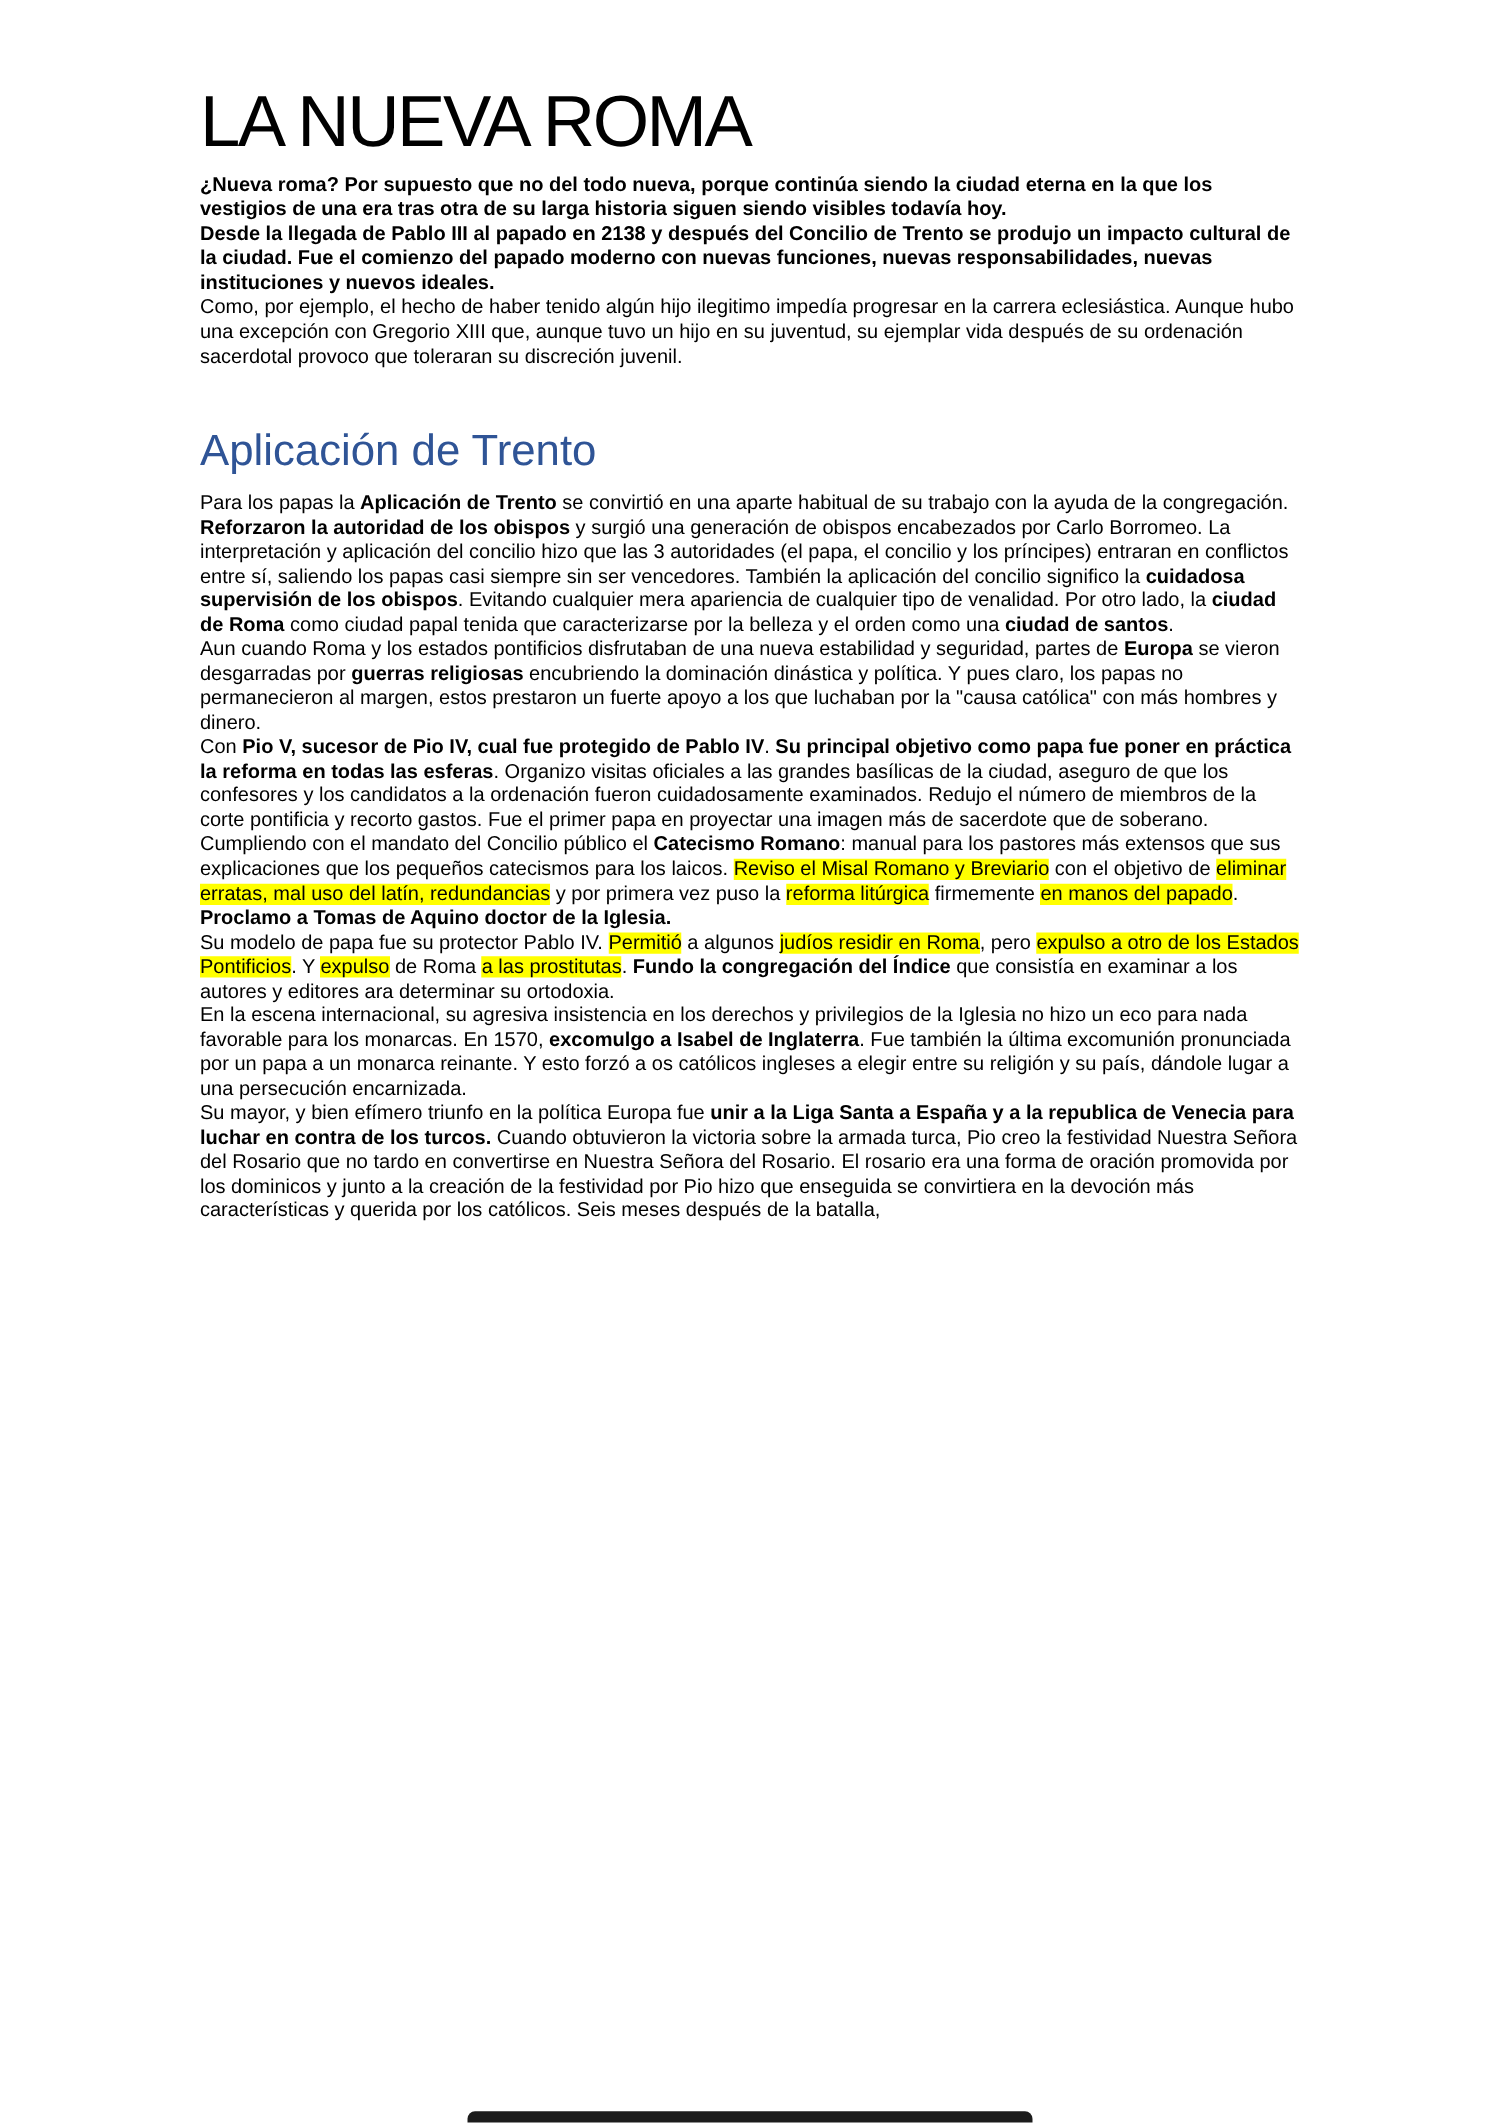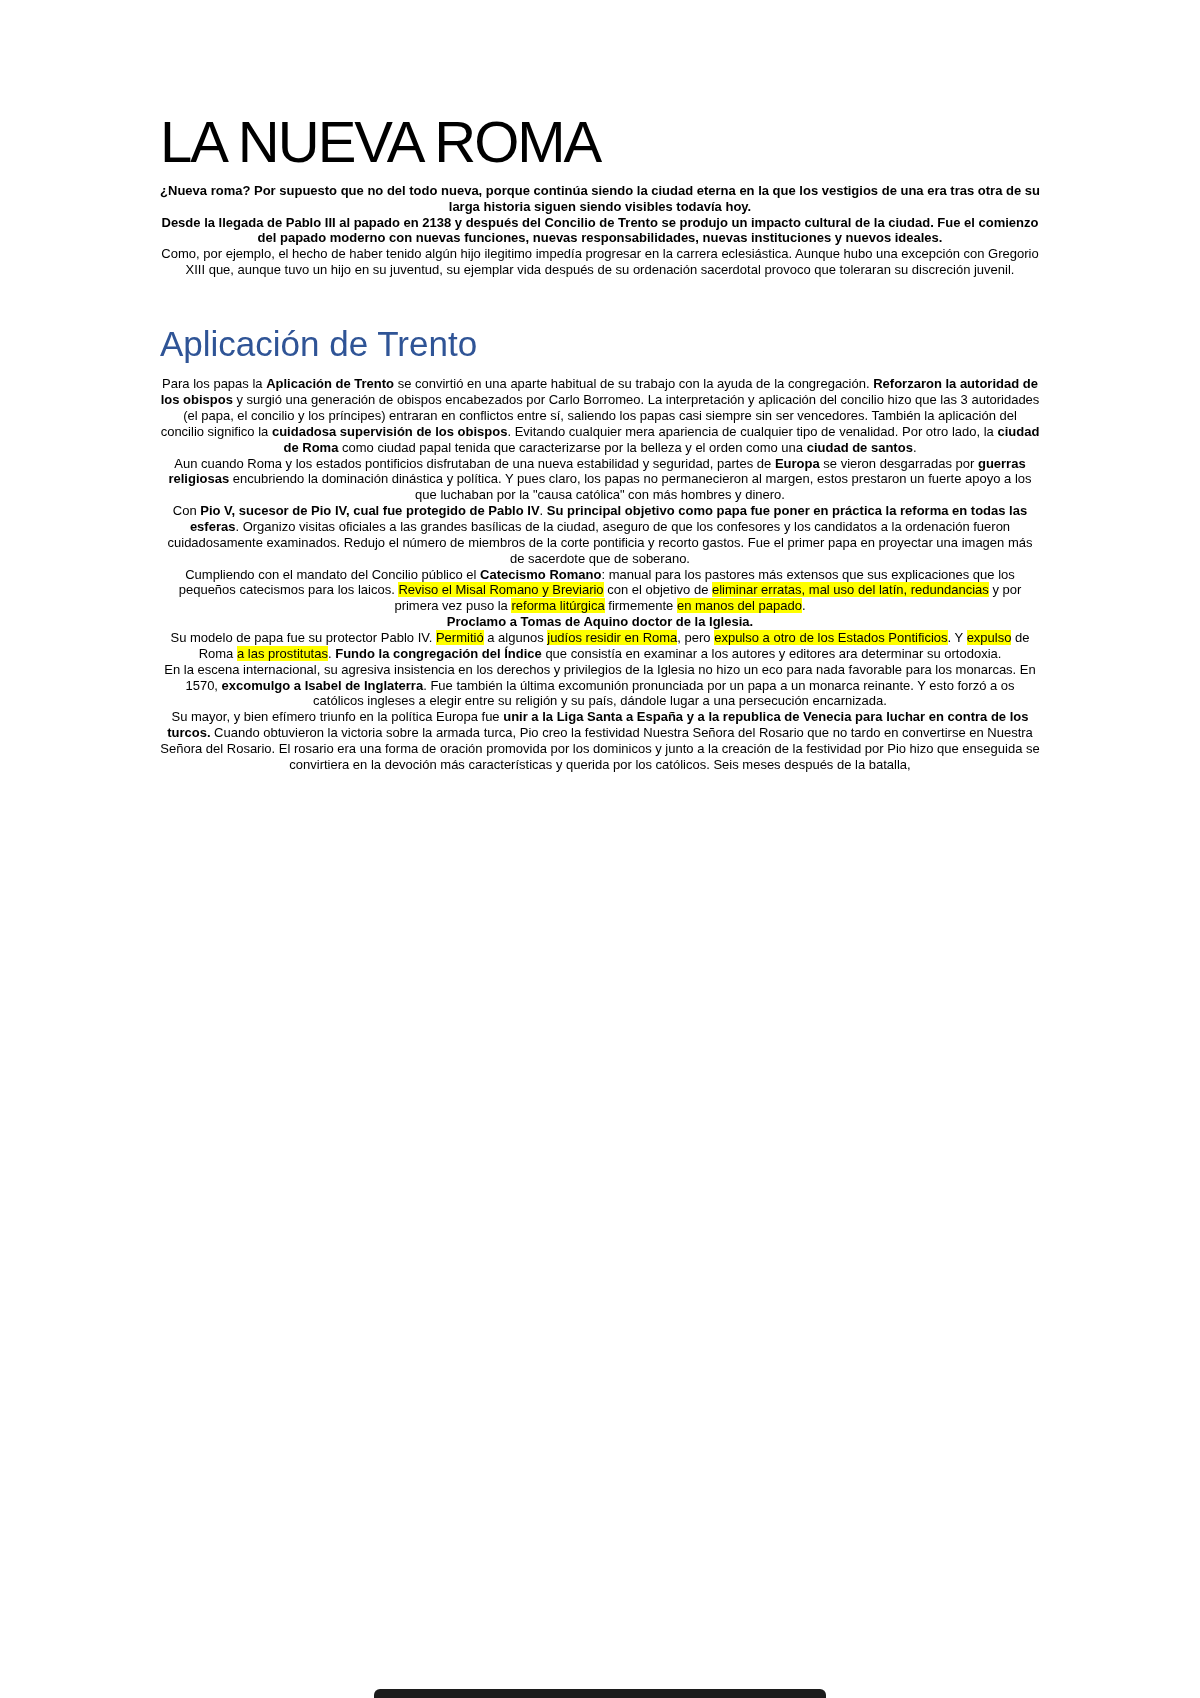--- a/index.html
+++ b/index.html
@@ -20,45 +20,44 @@
     color: var(--ink);
     position: relative;
   }
   .page {
     width: 1200px;
     height: 1698px;
     background: var(--paper);
     position: relative;
   }
   .content {
-    padding: 112px 160px 40px 160px;
+    padding: 68px 160px 40px 160px;
   }
   h1.doc-title {
     font-family: "Liberation Sans", sans-serif;
     font-size: 58px;
     font-weight: 400;
     letter-spacing: -2px;
     line-height: 1.05;
     margin: 0 0 10px 0;
     color: var(--ink);
   }
   h2.section-heading {
     font-family: "Liberation Sans", sans-serif;
     font-size: 35px;
     font-weight: 400;
     color: var(--heading-blue);
     line-height: 1.15;
     margin: 46px 0 12px 0;
   }
   p.para {
-    font-size: 13px;
+    font-size: 16px;
     line-height: 1.22;
     margin: 0;
     font-weight: 400;
-    text-align: center;
   }
   p.para span.b   { font-weight: 700; }
   p.para span.hl  { background: var(--hl); }
   .bottom-bar {
     position: absolute;
     bottom: 0;
     left: 50%;
     transform: translateX(-50%);
     width: 452px;
     height: 9px;

